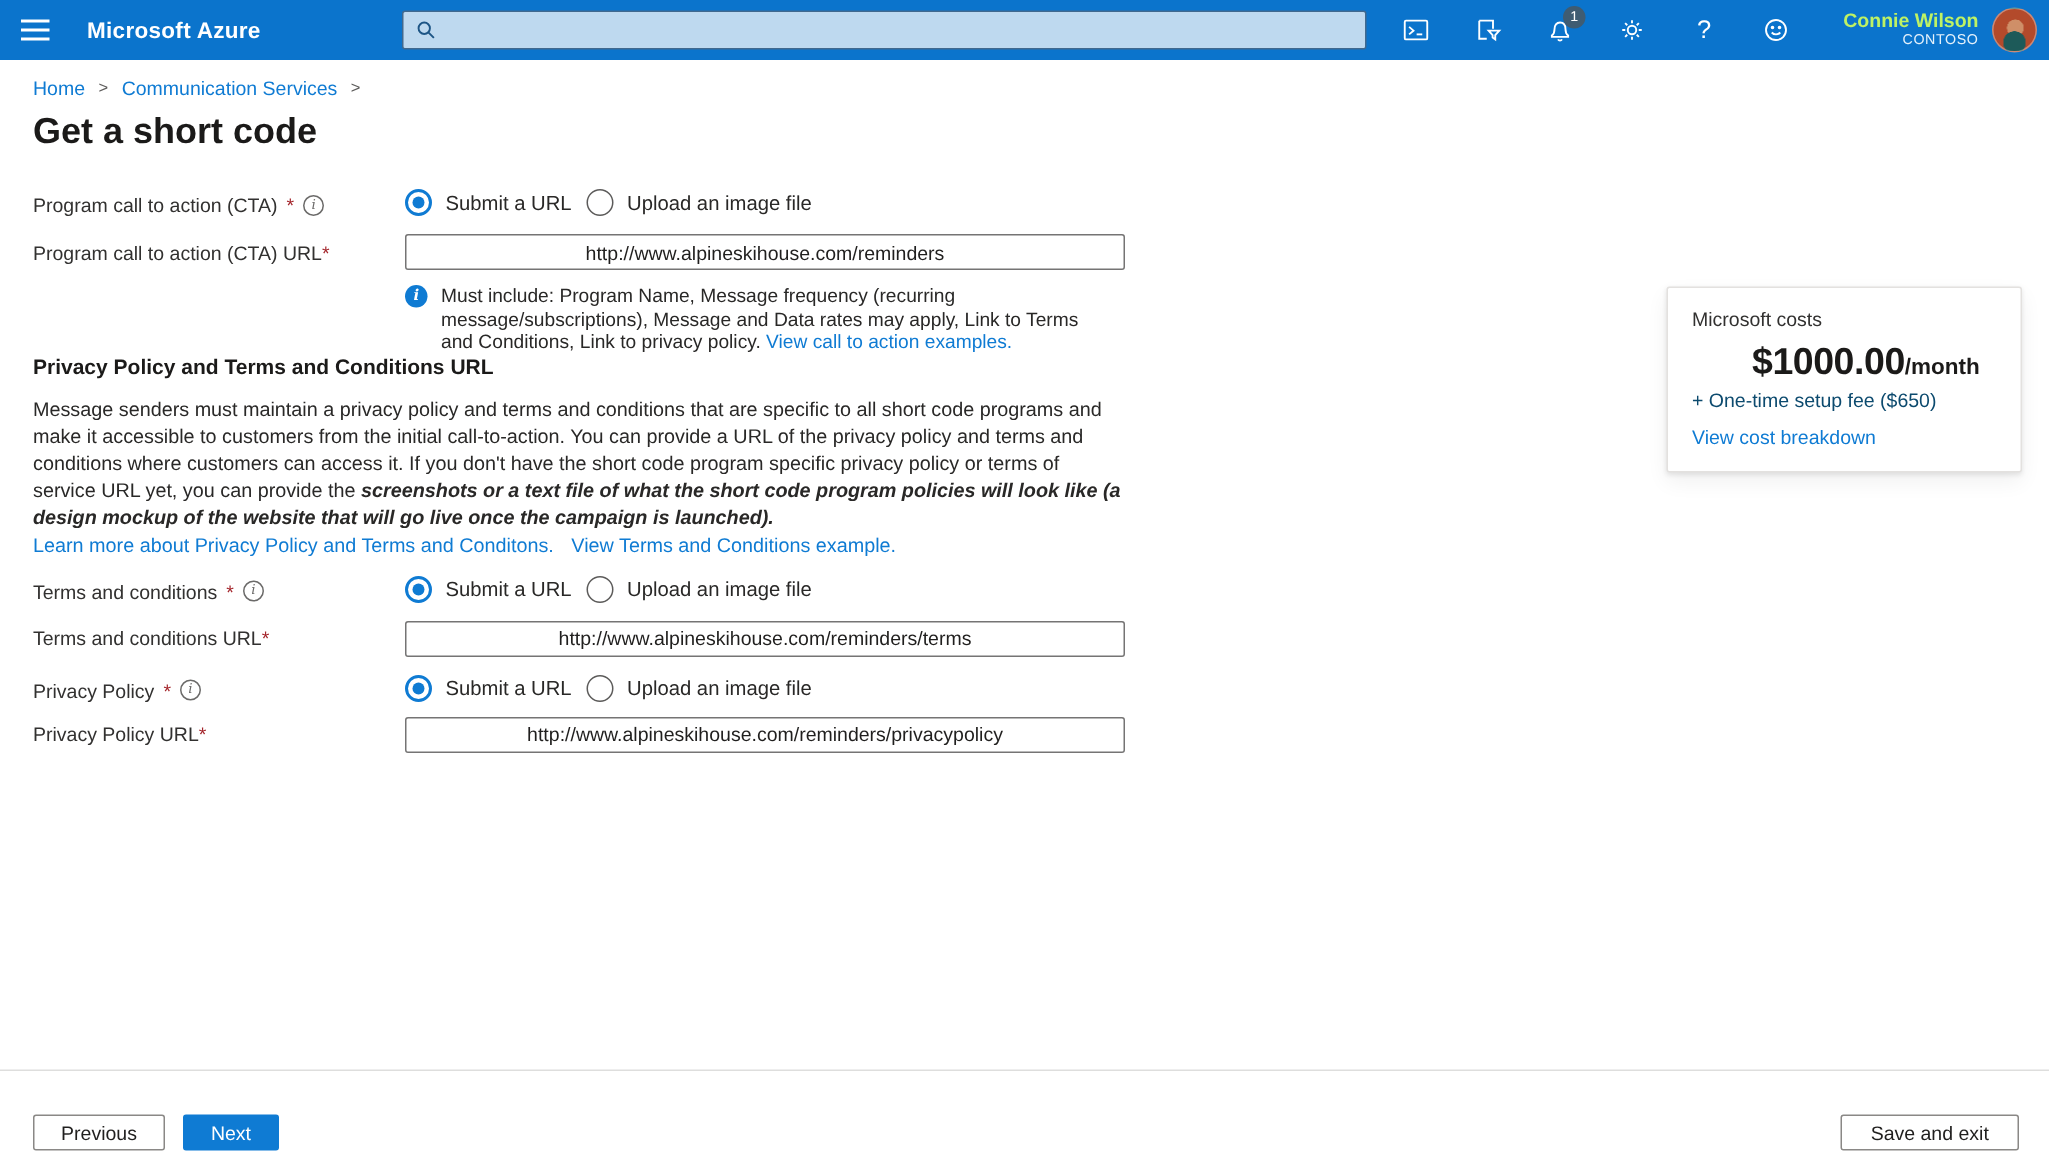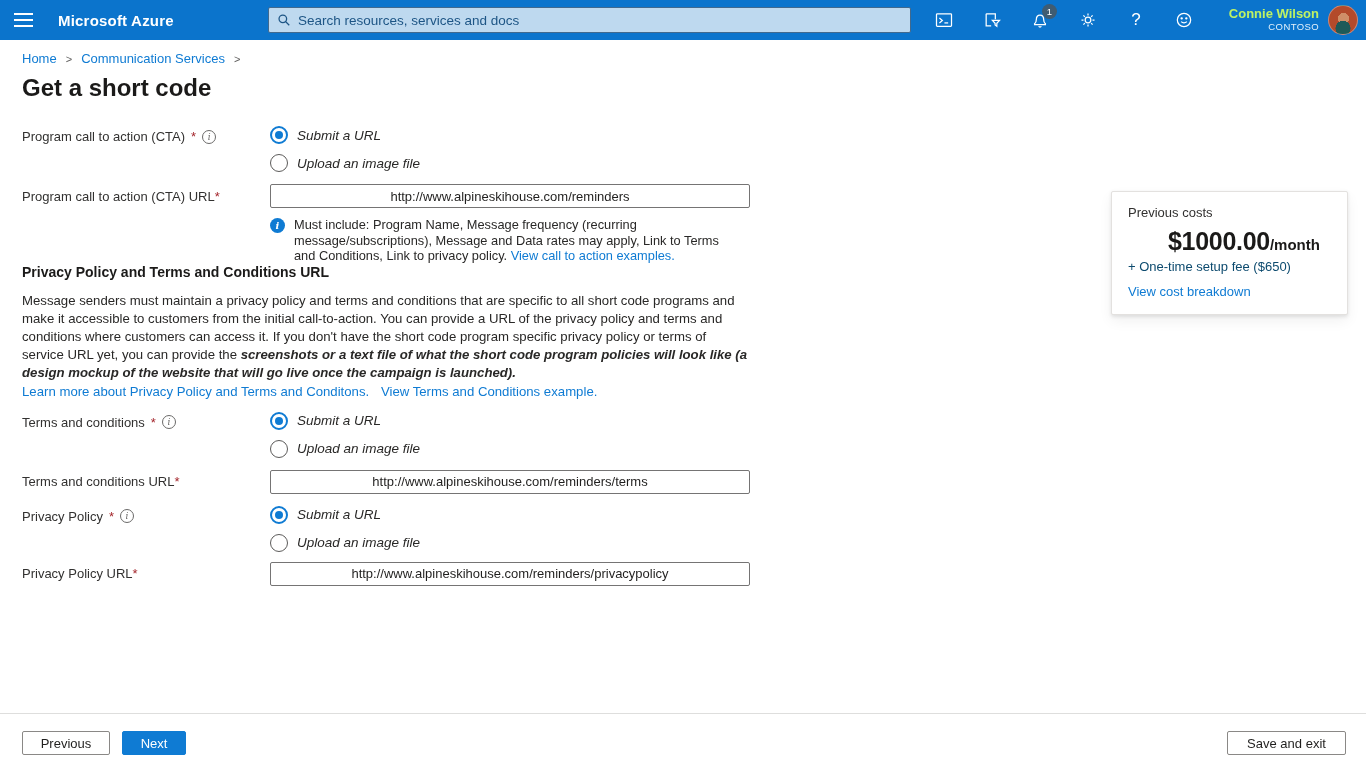--- a/index.html
+++ b/index.html
@@ -62,21 +62,21 @@
   .row { display:flex; }
   .row .label-col { width:248px; flex:0 0 248px; color:#323130; }
   .label-line { display:flex; align-items:center; gap:6px; }
   .req { color:#a4262c; }
   .req-sp::before { content:" "; }
   .info-icon {
     width:14px; height:14px; border-radius:50%; border:1px solid #6b6a69; color:#6b6a69;
     display:inline-flex; align-items:center; justify-content:center;
     font-family:"DejaVu Serif", serif; font-style:italic; font-size:9px; cursor:pointer; flex:0 0 auto;
   }
-  .radio-group { display:flex; flex-direction:column; gap:10px;font-style:italic; }
+  .radio-group { display:flex; gap:10px; }
   .radio-row { display:flex; align-items:center; gap:9px; cursor:pointer; }
   .radio { width:18px; height:18px; border-radius:50%; border:1px solid #5c5b5a; background:#fff;
     display:flex; align-items:center; justify-content:center; flex:0 0 auto; }
   .radio.checked { border:2px solid #0f7bd3; }
   .radio.checked::after { content:""; width:8px; height:8px; border-radius:50%; background:#0f7bd3; }
   .radio-label { color:#292827; font-size:13.5px; }
   .row-radios { margin-top:0; align-items:flex-start; }
   .row-radios .label-col { padding-top:3px; }
   .row-input { margin-top:12px; align-items:center; }
   .text-input {
@@ -107,21 +107,21 @@
   .cost-amount { font-size:25px; font-weight:700; color:#1b1a19; letter-spacing:-.3px; }
   .cost-period { font-size:15px; font-weight:700; color:#1b1a19; }
   .cost-setup { margin-top:3px; font-size:13px; color:#0c4a6e; }
   .cost-link { display:inline-block; margin-top:10px; font-size:13px; }
   
   .footer {
     position:absolute; left:0; bottom:0; width:1366px; height:55px;
     border-top:1px solid #dededd; background:#fff;
   }
   .btn {
-    position:absolute; top:17px; height:24px; font-family:"Liberation Sans",sans-serif;
+    position:absolute; top:29px; height:24px; font-family:"Liberation Sans",sans-serif;
     font-size:13px; border-radius:2px; cursor:pointer; padding:0 14px;
   }
   .btn-secondary { background:#fff; border:1px solid #8a8886; color:#201f1e; }
   .btn-primary { background:#0f7bd3; border:1px solid #0f7bd3; color:#fff; }
   .btn-prev { left:22px; width:88px; }
   .btn-next { left:122px; width:64px; }
   .btn-save { right:20px; width:119px; }
 </style>
 </head>
 <body>
@@ -134,21 +134,20 @@
         <span></span>
       </span>
   </button>
   <div class="brand">Microsoft Azure</div>
 
   <div class="searchbox">
     <svg width="14" height="14" viewBox="0 0 24 24" fill="none" stroke="#1d5585" stroke-width="2.2">
       <circle cx="10" cy="10" r="6.5"></circle>
       <line x1="15" y1="15" x2="21" y2="21"></line>
     </svg>
-    <input placeholder="Search resources, services and docs" style="">
   </div>
 
   <div class="topbar-icons">
     <button class="tb-btn">
       <svg width="20" height="20" viewBox="0 0 24 24" fill="none" stroke="#fff" stroke-width="1.5">
         <rect x="3" y="4.5" width="18" height="15" rx="1"></rect>
         <path d="M6.5 9.5 L10 12.5 L6.5 15.5"></path>
         <line x1="12.5" y1="15.5" x2="17" y2="15.5"></line>
       </svg>
     </button>
@@ -293,21 +292,21 @@
   <div class="row row-input" style="margin-top:10px">
     <div class="label-col">
       <span>Privacy Policy URL</span><span class="req">*</span>
     </div>
     <input class="text-input" value="http://www.alpineskihouse.com/reminders/privacypolicy" style="">
   </div>
 
 </main>
 
 <aside class="cost-card">
-  <div class="cost-title">Previous costs</div>
+  <div class="cost-title">Microsoft costs</div>
   <div class="cost-amount-row">
     <span class="cost-amount">$1000.00</span>
       <span class="cost-period">/month</span>
   </div>
   <div class="cost-setup">+ One-time setup fee ($650)</div>
   <a class="inline-link cost-link">View cost breakdown</a>
 </aside>
 
 <footer class="footer">
   <button class="btn btn-secondary btn-prev">Previous</button>

